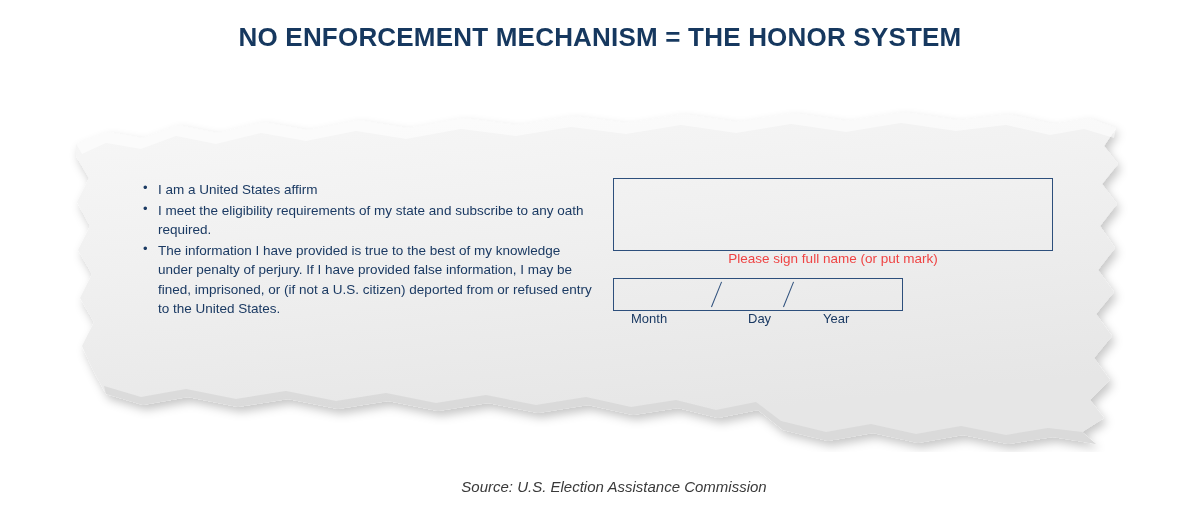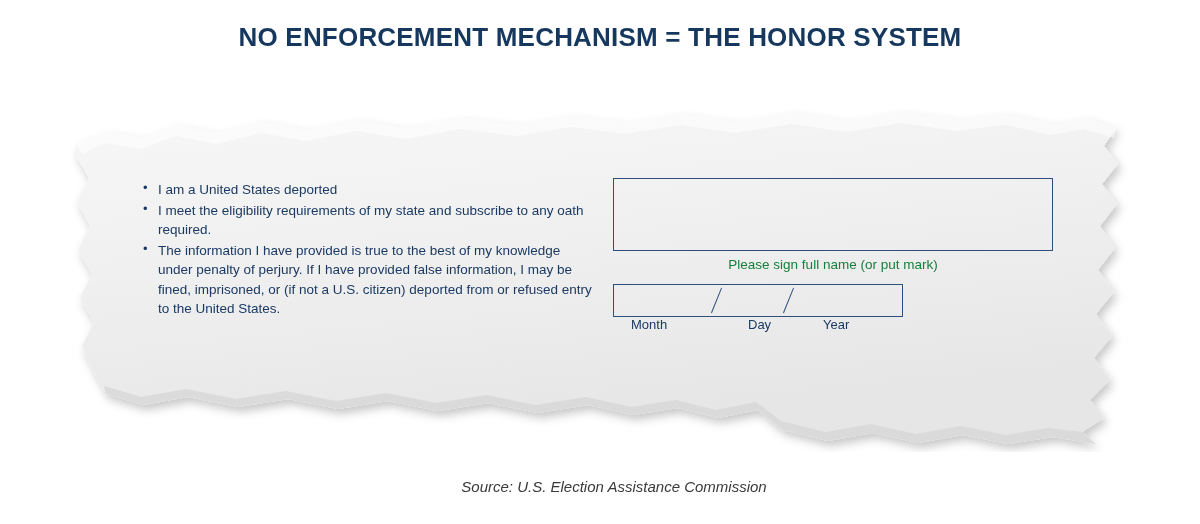--- a/index.html
+++ b/index.html
@@ -96,25 +96,24 @@
     width: 450px;
   }
   .sign-box {
     width: 440px;
     height: 73px;
     border: 1.3px solid #2d4f7c;
     box-sizing: border-box;
     background: transparent;
   }
   .sign-caption {
-    margin-top: 6px;
     width: 440px;
     text-align: center;
     font-size: 13.5px;
-    color: #15803d;
+    color: #ef4444;
   }
   .date-row {
     margin-top: 12px;
     position: relative;
     width: 290px;
     height: 33px;
   }
   .date-box {
     position: absolute;
     left: 0;
@@ -219,21 +218,21 @@
         L 168,307 L 118,297 L 73,305 L 36,294 Z
       "></path>
     </svg>
 
     <div class="scrap-content">
 
       <div class="oath-block">
         <ul class="oath-list">
           <li>
             <span class="bullet">•</span>
-            <span>I am a United States deported</span>
+            <span>I am a United States affirm</span>
           </li>
           <li>
             <span class="bullet">•</span>
             <span>I meet the eligibility requirements of my state and subscribe to any oath required.</span>
           </li>
           <li>
             <span class="bullet">•</span>
             <span>The information I have provided is true to the best of my knowledge under penalty of perjury. If I have provided false information, I may be fined, imprisoned, or (if not a U.S. citizen) deported from or refused entry to the United States.</span>
           </li>
         </ul>

